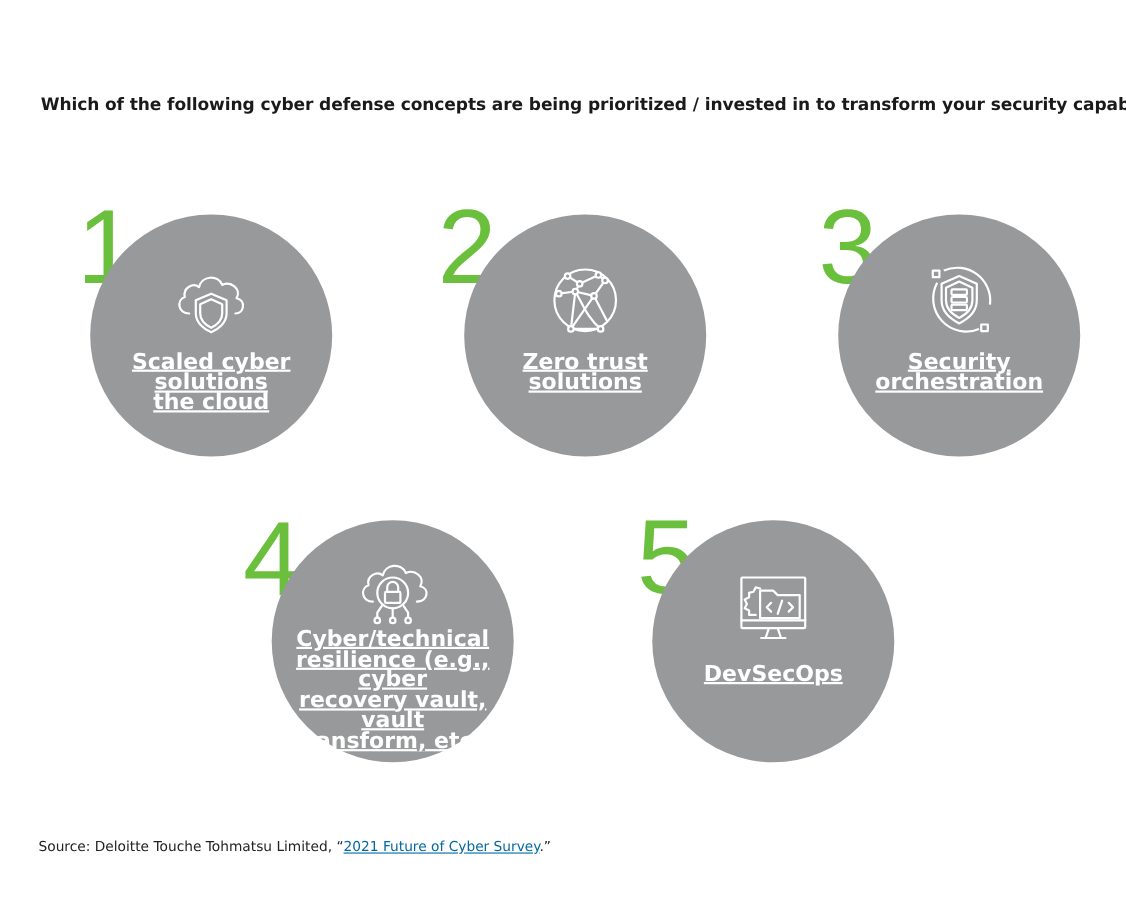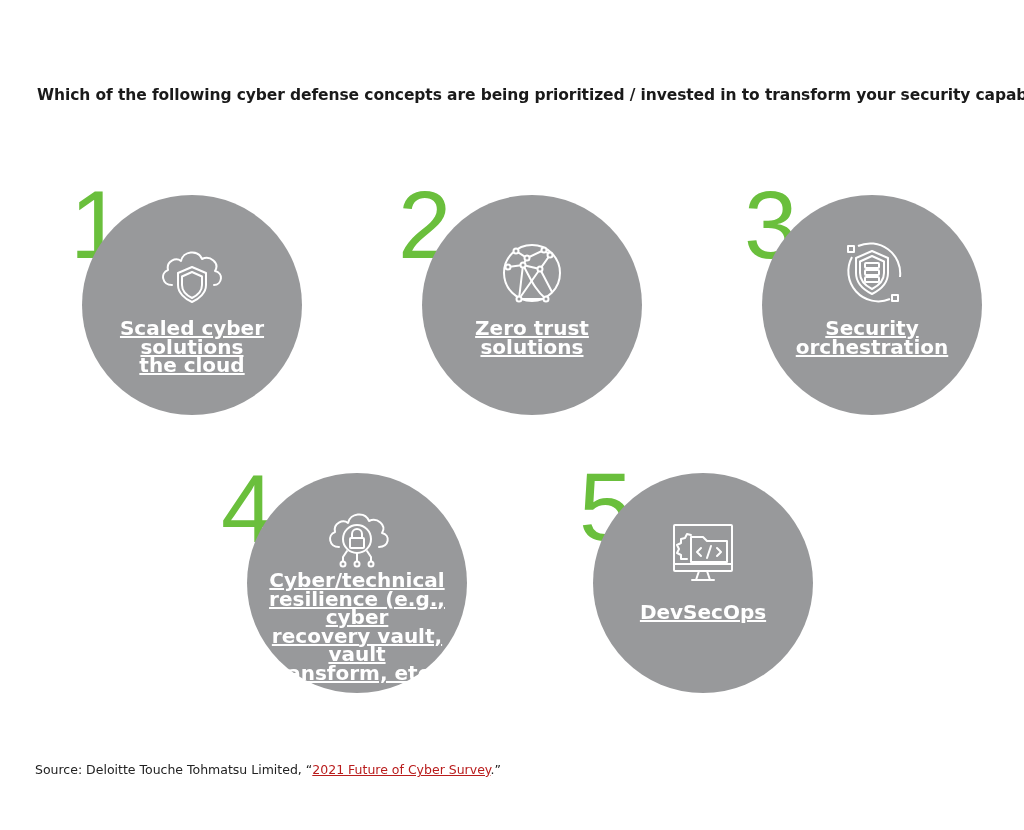--- a/index.html
+++ b/index.html
@@ -5,21 +5,21 @@
     html, body { margin:0; padding:0; background:#ffffff; }
     body { width:1024px; height:830px; position:relative; overflow:hidden; font-family:"DejaVu Sans", sans-serif; }
     .title { position:absolute; left:37px; top:86px; font-size:15.5px; font-weight:bold; color:#1a1a1a; letter-spacing:-0.1px; white-space:nowrap; }
     .item { position:absolute; width:220px; height:220px; }
     .num { position:absolute; font-family:"Liberation Sans", sans-serif; font-size:96px; line-height:1; color:#6abf3c; z-index:1; }
     .circle { position:absolute; left:0; top:0; width:220px; height:220px; border-radius:50%; background:#98999b; z-index:2; display:flex; flex-direction:column; align-items:center; }
     .icon { margin-top:42px; width:76px; height:70px; }
     .icon svg { width:100%; height:100%; }
     .label { margin-top:12px; color:#ffffff; font-weight:bold; font-size:20px; line-height:18.5px; text-align:center;text-decoration:underline; }
     .source { position:absolute; left:35px; top:762px; font-size:12.5px; color:#222; white-space:nowrap; }
-    .source a { color:#b91c1c; text-decoration:underline; }
+    .source a { color:#0369a1; text-decoration:underline; }
   </style>
 </head>
 <body>
 
 <div class="title">Which of the following cyber defense concepts are being prioritized / invested in to transform your security capabilities?</div>
 
 <div class="item" style="left:82px; top:195px;">
   <div class="num" style="left:-12px; top:-18px;">1</div>
   <div class="circle">
     <div class="icon">

